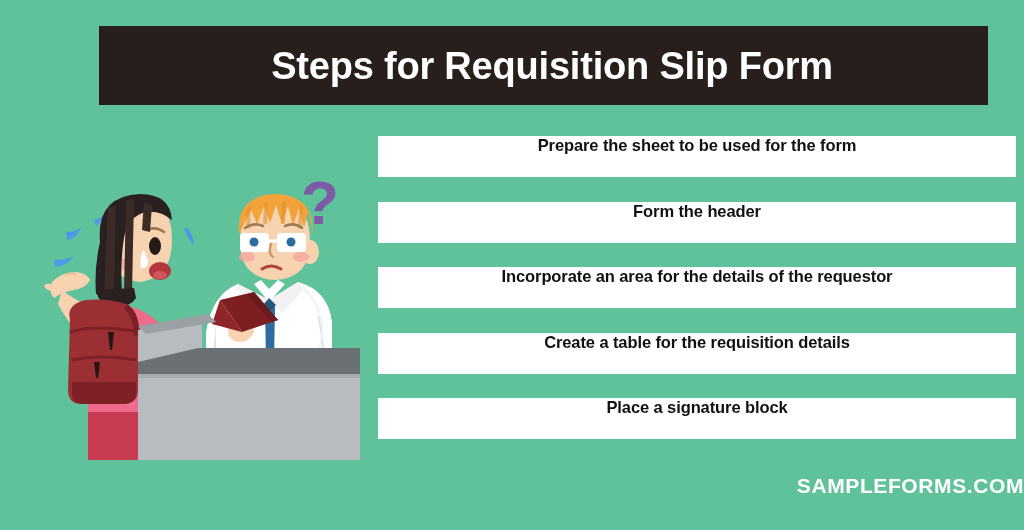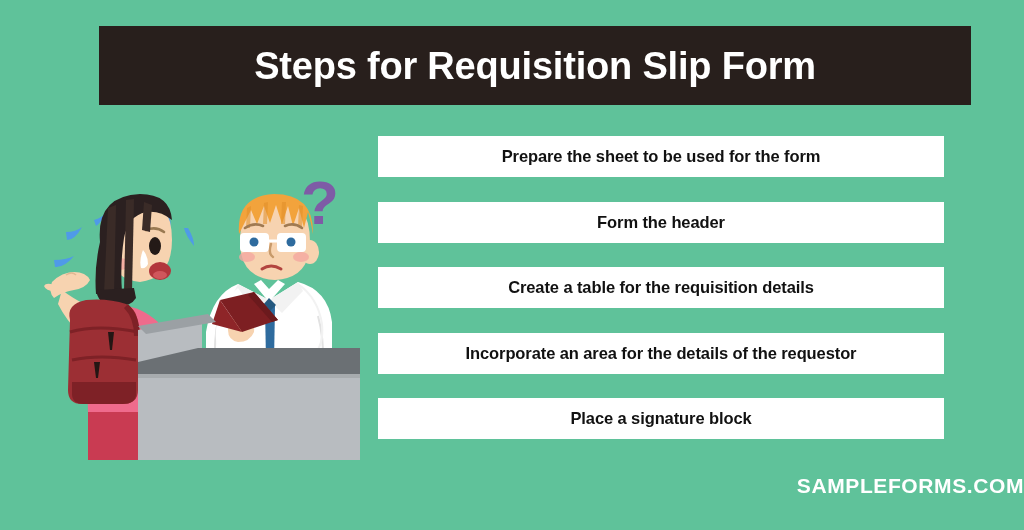--- a/index.html
+++ b/index.html
@@ -25,45 +25,46 @@
   #title-banner {
     position: absolute;
     left: 99px;
     top: 26px;
     width: 872px;
     height: 79px;
     background: #281f1c;
     display: flex;
     align-items: center;
     justify-content: center;
+    padding-left: 17px;
   }
   #title-text {
     color: #ffffff;
     font-family: "Liberation Sans", sans-serif;
     font-size: 38px;
     font-weight: bold;
     letter-spacing: -0.2px;
     line-height: 1;
     white-space: nowrap;
   }
 
   
   #steps-list {
     position: absolute;
     left: 378px;
     top: 136px;
     width: 553px;
   }
   .step-box {
-    width: 566px;
+    width: 638px;
     height: 41px;
     background: #ffffff;
     margin-bottom: 24.5px;
     display: flex;
-    align-items: center;
+    align-items: flex-start;
     justify-content: center;
     box-sizing: border-box;
   }
   .step-box:last-child { margin-bottom: 0; }
   .step-label {
     color: #111111;
     font-family: "Liberation Sans", sans-serif;
     font-size: 16.5px;
     font-weight: bold;
     letter-spacing: -0.1px;
@@ -228,25 +229,25 @@
   </div>
 
   <div id="steps-list">
     <div class="step-box">
       <span class="step-label">Prepare the sheet to be used for the form</span>
     </div>
     <div class="step-box">
       <span class="step-label">Form the header</span>
     </div>
     <div class="step-box">
+      <span class="step-label">Incorporate an area for the details of the requestor</span>
+    </div>
+    <div class="step-box">
       <span class="step-label">Create a table for the requisition details</span>
     </div>
     <div class="step-box">
-      <span class="step-label">Incorporate an area for the details of the requestor</span>
-    </div>
-    <div class="step-box">
       <span class="step-label">Place a signature block</span>
     </div>
   </div>
 
   <div id="footer-brand">SAMPLEFORMS.COM</div>
 
 </div>
 
 </body></html>

